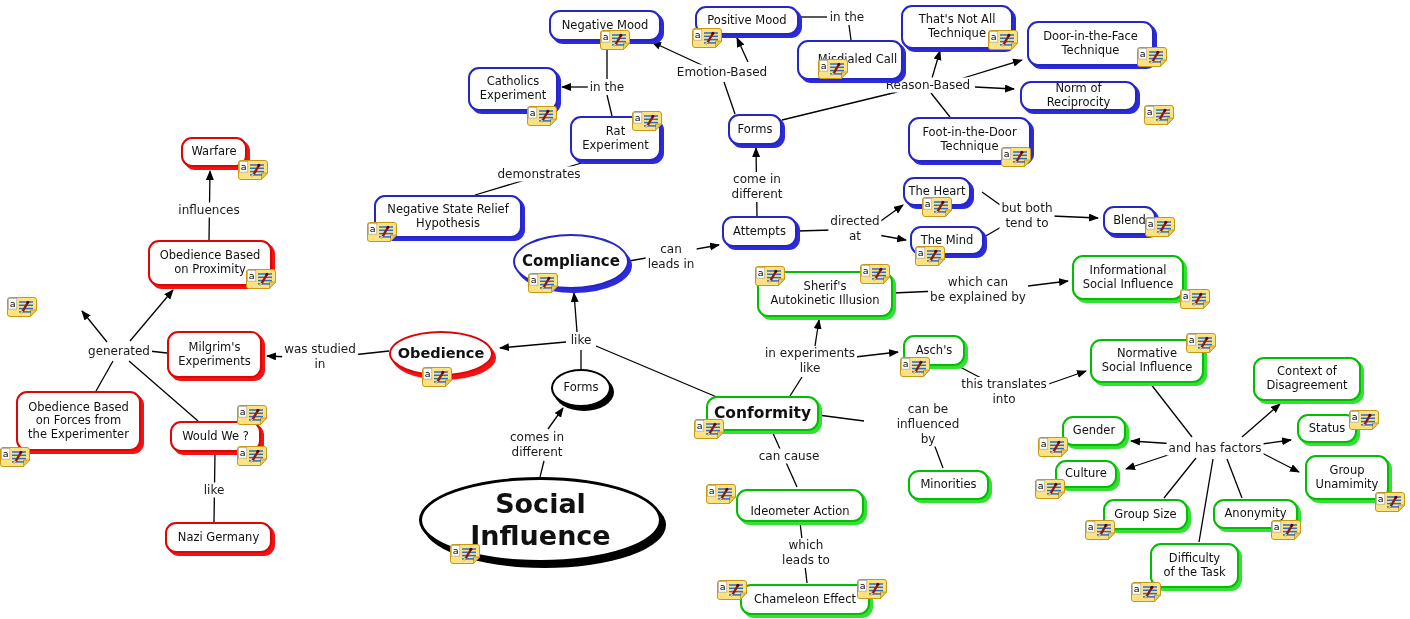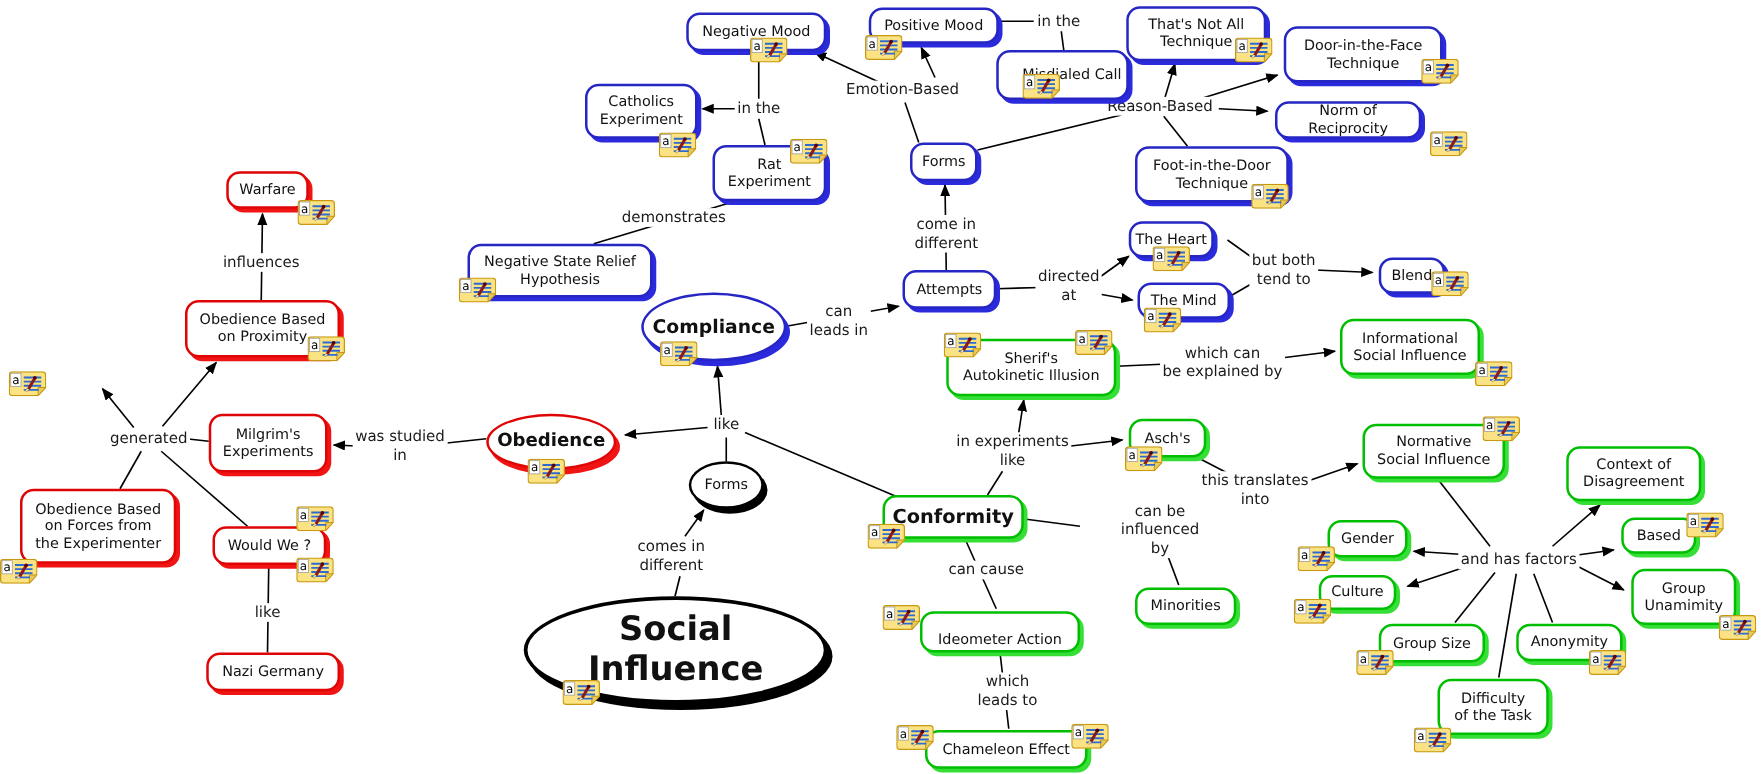--- a/index.html
+++ b/index.html
@@ -166,21 +166,21 @@
     <div class="node rect" style="left: 706px; top: 396px; width: 113px; height: 35px; border-color: rgb(0, 190, 0); border-width: 2px; box-shadow: rgb(54, 223, 54) 3px 3px 0px 0px; font-weight: 700; font-size: 15.5px;"><span>Conformity</span></div>
     <div class="node rect" style="left: 757px; top: 271px; width: 136px; height: 46px; border-color: rgb(0, 190, 0); border-width: 2px; box-shadow: rgb(54, 223, 54) 3px 3px 0px 0px;"><span>Sherif's
 Autokinetic Illusion</span></div>
     <div class="node rect" style="left: 1072px; top: 255px; width: 112px; height: 45px; border-color: rgb(0, 190, 0); border-width: 2px; box-shadow: rgb(54, 223, 54) 3px 3px 0px 0px;"><span>Informational
 Social Influence</span></div>
     <div class="node rect" style="left: 903px; top: 335px; width: 62px; height: 31px; border-color: rgb(0, 190, 0); border-width: 2px; box-shadow: rgb(54, 223, 54) 3px 3px 0px 0px;"><span>Asch's</span></div>
     <div class="node rect" style="left: 1090px; top: 339px; width: 114px; height: 44px; border-color: rgb(0, 190, 0); border-width: 2px; box-shadow: rgb(54, 223, 54) 3px 3px 0px 0px;"><span>Normative
 Social Influence</span></div>
     <div class="node rect" style="left: 1253px; top: 357px; width: 108px; height: 44px; border-color: rgb(0, 190, 0); border-width: 2px; box-shadow: rgb(54, 223, 54) 3px 3px 0px 0px;"><span>Context of
 Disagreement</span></div>
-    <div class="node rect" style="left: 1297px; top: 414px; width: 60px; height: 29px; border-color: rgb(0, 190, 0); border-width: 2px; box-shadow: rgb(54, 223, 54) 3px 3px 0px 0px;"><span>Based</span></div>
+    <div class="node rect" style="left: 1297px; top: 414px; width: 60px; height: 29px; border-color: rgb(0, 190, 0); border-width: 2px; box-shadow: rgb(54, 223, 54) 3px 3px 0px 0px;"><span>Status</span></div>
     <div class="node rect" style="left: 1305px; top: 455px; width: 84px; height: 45px; border-color: rgb(0, 190, 0); border-width: 2px; box-shadow: rgb(54, 223, 54) 3px 3px 0px 0px;"><span>Group
 Unamimity</span></div>
     <div class="node rect" style="left: 1062px; top: 416px; width: 64px; height: 30px; border-color: rgb(0, 190, 0); border-width: 2px; box-shadow: rgb(54, 223, 54) 3px 3px 0px 0px;"><span>Gender</span></div>
     <div class="node rect" style="left: 1055px; top: 460px; width: 62px; height: 28px; border-color: rgb(0, 190, 0); border-width: 2px; box-shadow: rgb(54, 223, 54) 3px 3px 0px 0px;"><span>Culture</span></div>
     <div class="node rect" style="left: 1103px; top: 499px; width: 85px; height: 31px; border-color: rgb(0, 190, 0); border-width: 2px; box-shadow: rgb(54, 223, 54) 3px 3px 0px 0px;"><span>Group Size</span></div>
     <div class="node rect" style="left: 1213px; top: 499px; width: 85px; height: 30px; border-color: rgb(0, 190, 0); border-width: 2px; box-shadow: rgb(54, 223, 54) 3px 3px 0px 0px;"><span>Anonymity</span></div>
     <div class="node rect" style="left: 1150px; top: 543px; width: 89px; height: 45px; border-color: rgb(0, 190, 0); border-width: 2px; box-shadow: rgb(54, 223, 54) 3px 3px 0px 0px;"><span>Difficulty
 of the Task</span></div>
     <div class="node rect" style="left: 908px; top: 470px; width: 81px; height: 30px; border-color: rgb(0, 190, 0); border-width: 2px; box-shadow: rgb(54, 223, 54) 3px 3px 0px 0px;"><span>Minorities</span></div>
     <div class="node rect" style="left: 736px; top: 489px; width: 128px; height: 33px; border-color: rgb(0, 190, 0); border-width: 2px; box-shadow: rgb(54, 223, 54) 3px 3px 0px 0px; align-items: flex-end;"><span>Ideometer Action</span></div>

